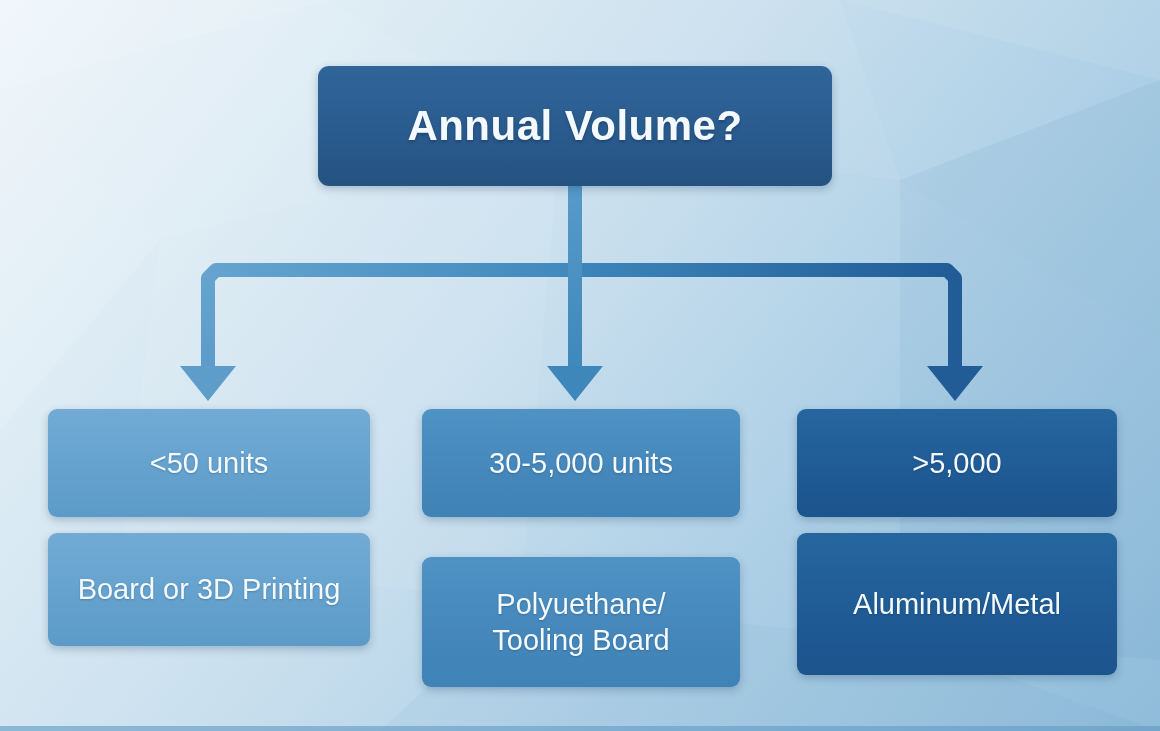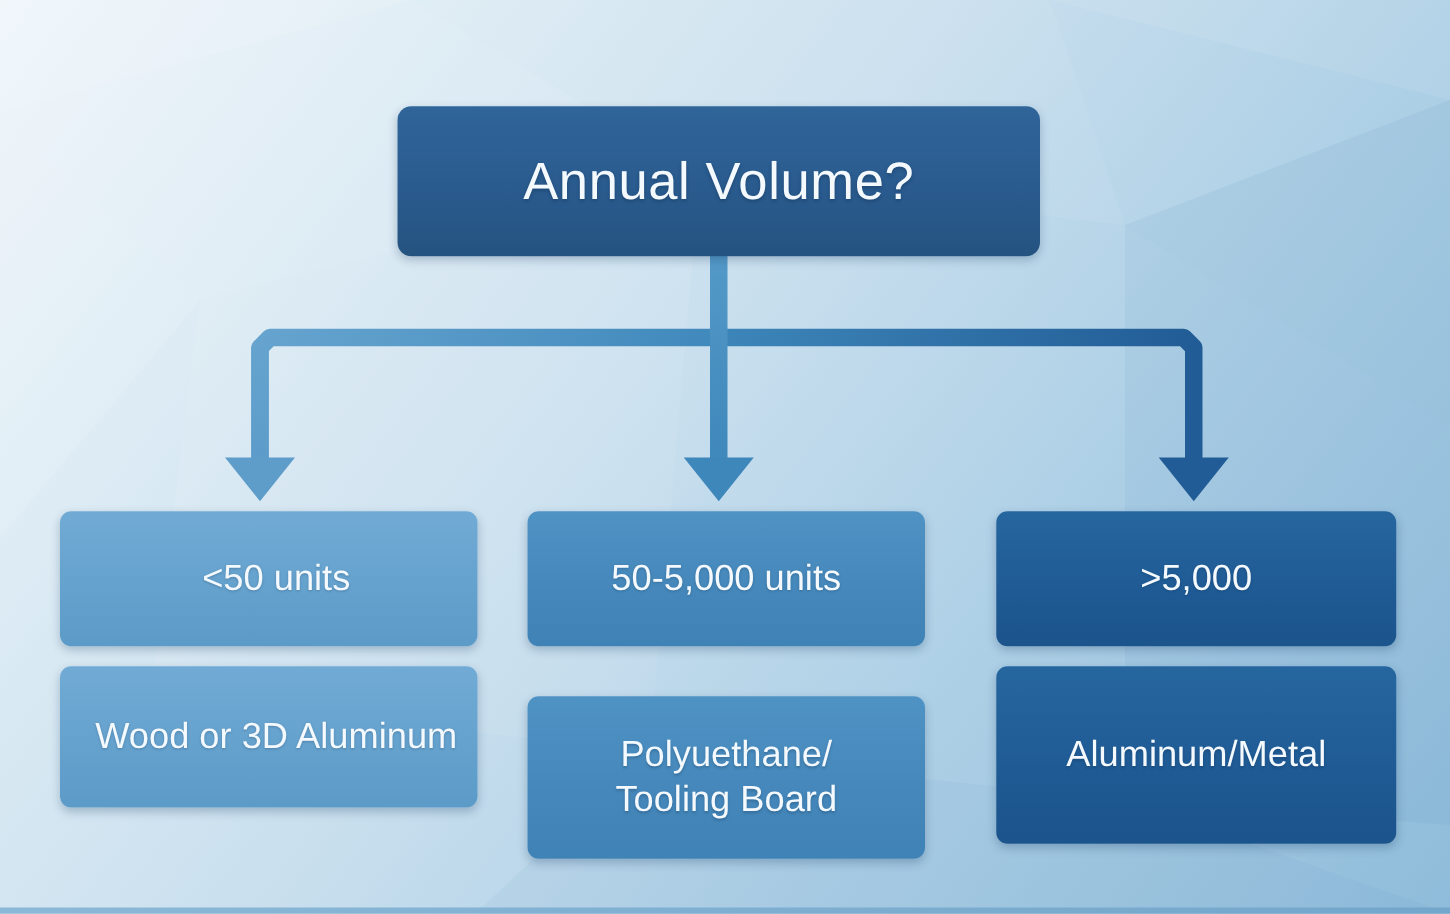--- a/index.html
+++ b/index.html
@@ -16,39 +16,38 @@
     display:flex;align-items:center;justify-content:center;
     text-align:center;
     color:#f3f9fd;
     border-radius:9px;
     box-shadow:0 3px 8px rgba(25,60,100,0.28);
   }
   .top-box{
     left:318px;top:66px;width:514px;height:120px;
     background:linear-gradient(180deg,#30659a 0%,#2a5b8e 55%,#255380 100%);
     border-radius:11px;
-    font-size:42px;font-weight:400;letter-spacing:0.5px;
+    font-size:42px;font-weight:700;letter-spacing:0.5px;
     text-shadow:0 2px 3px rgba(10,35,65,0.35);
-    margin-top:19px;
   }
   .cond,.result{
     font-size:29px;font-weight:400;
     text-shadow:0 1px 2px rgba(10,35,65,0.25);
     white-space:pre-line;
     line-height:1.25;
   }
   
   .col-left  {left:48px; width:322px;}
   .col-mid   {left:422px;width:318px;}
   .col-right {left:797px;width:320px;}
   .row1{top:409px;height:108px;}
   .row2-left {top:533px;height:113px;}
   .row2-mid  {top:557px;height:130px;}
   .row2-right{top:533px;height:142px;}
-  .fill-low {background:linear-gradient(180deg,#71abd5 0%,#64a1cd 60%,#5c9ac8 100%);padding-left:12px;}
+  .fill-low {background:linear-gradient(180deg,#71abd5 0%,#64a1cd 60%,#5c9ac8 100%);}
   .fill-mid {background:linear-gradient(180deg,#4f92c4 0%,#4587ba 60%,#3f82b6 100%);}
   .fill-high{background:linear-gradient(180deg,#26669f 0%,#1f5a94 60%,#1c548c 100%);justify-content:center;}
   .bottom-edge{
     position:absolute;left:0;bottom:0;width:1160px;height:5px;
     background:linear-gradient(90deg,#7fb0d2,#6ea3c9);
     opacity:0.85;
   }
 </style>
 </head>
 <body>
@@ -96,25 +95,25 @@
   </svg>
 
   <div class="box top-box">
     <span>Annual Volume?</span>
   </div>
 
   <div class="box cond col-left row1 fill-low">
     <span>&lt;50 units</span>
   </div>
   <div class="box result col-left row2-left fill-low">
-    <span>Wood or 3D Aluminum</span>
+    <span>Board or 3D Printing</span>
   </div>
 
   <div class="box cond col-mid row1 fill-mid">
-    <span>50-5,000 units</span>
+    <span>30-5,000 units</span>
   </div>
   <div class="box result col-mid row2-mid fill-mid">
     <span>Polyuethane/
 Tooling Board</span>
   </div>
 
   <div class="box cond col-right row1 fill-high">
     <span>&gt;5,000</span>
   </div>
   <div class="box result col-right row2-right fill-high">

